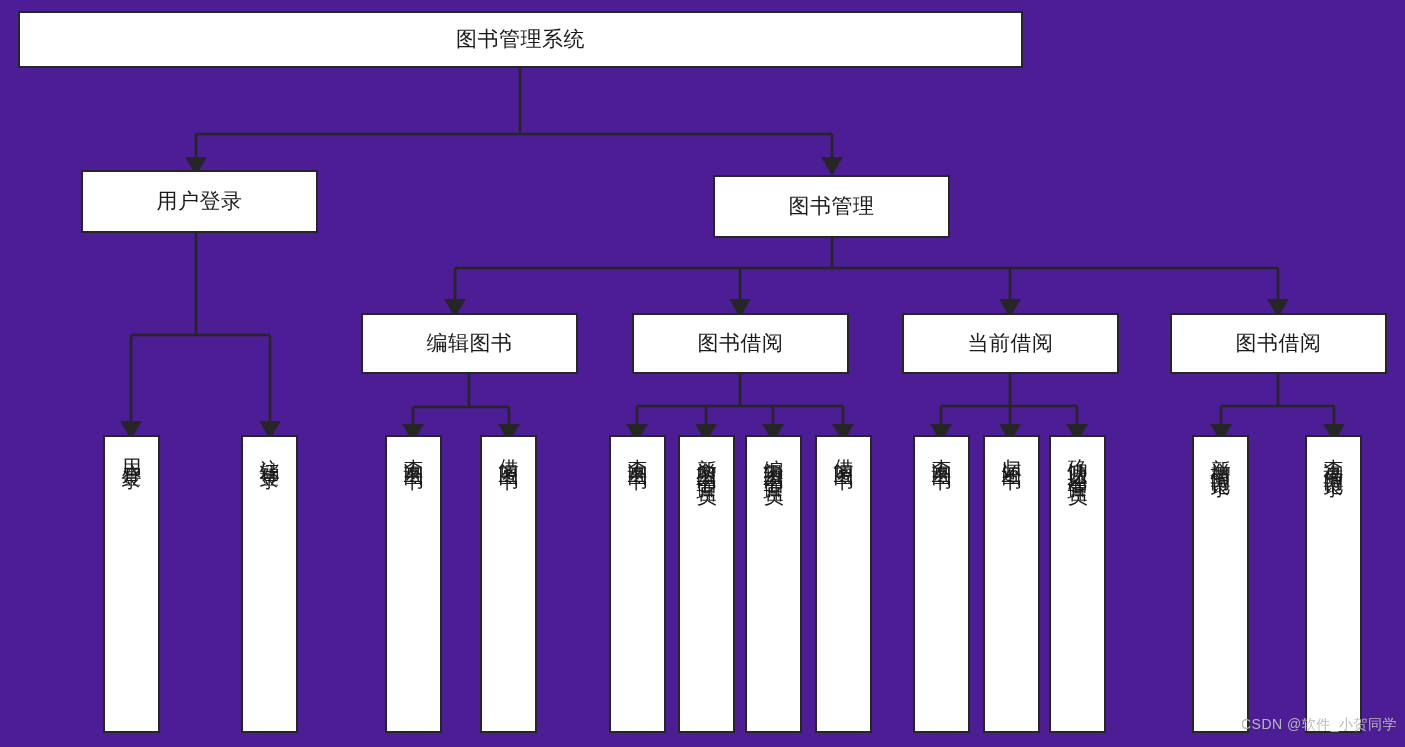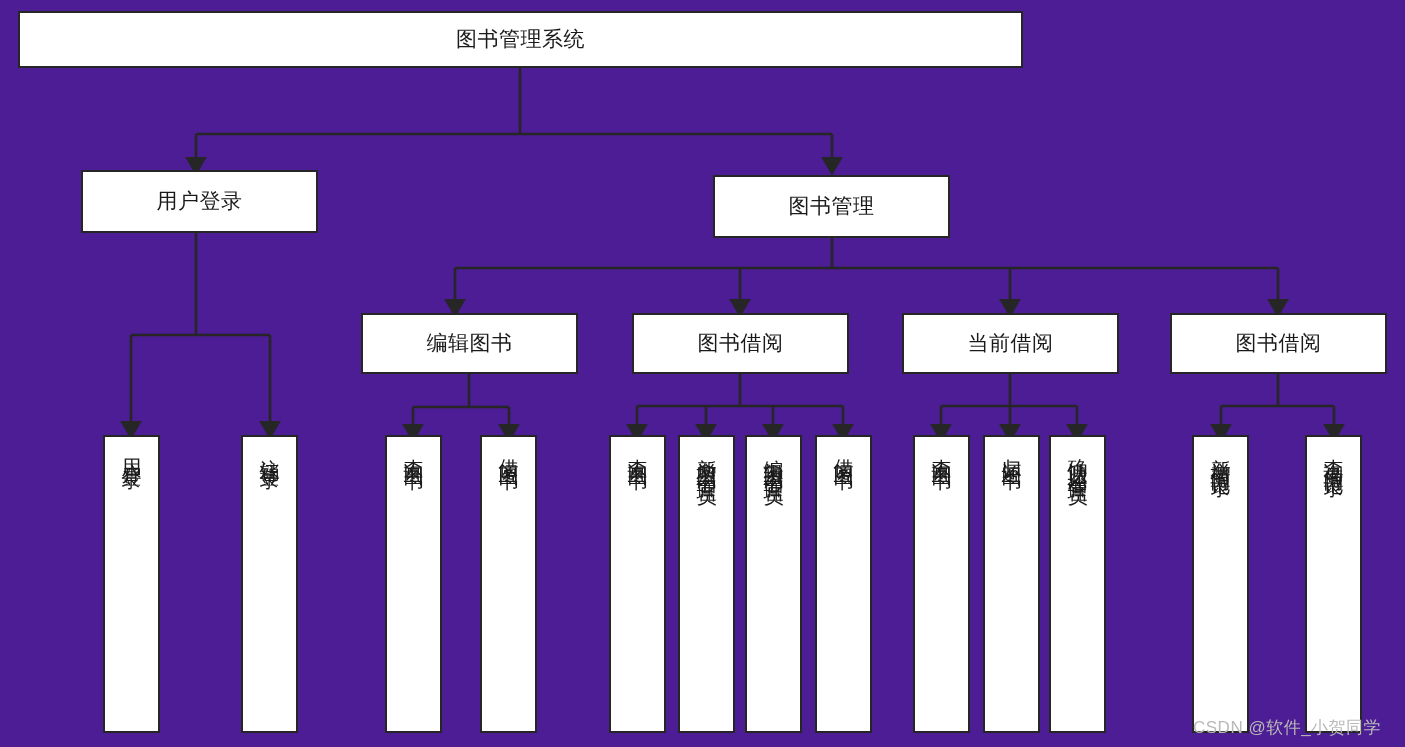--- a/index.html
+++ b/index.html
@@ -59,24 +59,25 @@
   .node.vert .label {
     writing-mode: vertical-rl;
     text-orientation: upright;
     font-size: 20px;
     line-height: 1.05;
     letter-spacing: 4px;
     white-space: nowrap;
   }
   .watermark {
     position: absolute;
-    font-size: 17px;
+    font-size: 14px;
     color: #b9b9b9;
     white-space: nowrap;
     letter-spacing: 0.5px;
+    padding-left: 48px;
   }
 </style>
 </head>
 <body>
 
 <div id="canvas">
 
   <svg class="connectors" viewBox="0 0 1405 747" xmlns="http://www.w3.org/2000/svg">
     <defs>
       <marker id="arrow" markerWidth="9" markerHeight="9" refX="1.2" refY="4.2" orient="auto" markerUnits="strokeWidth">

